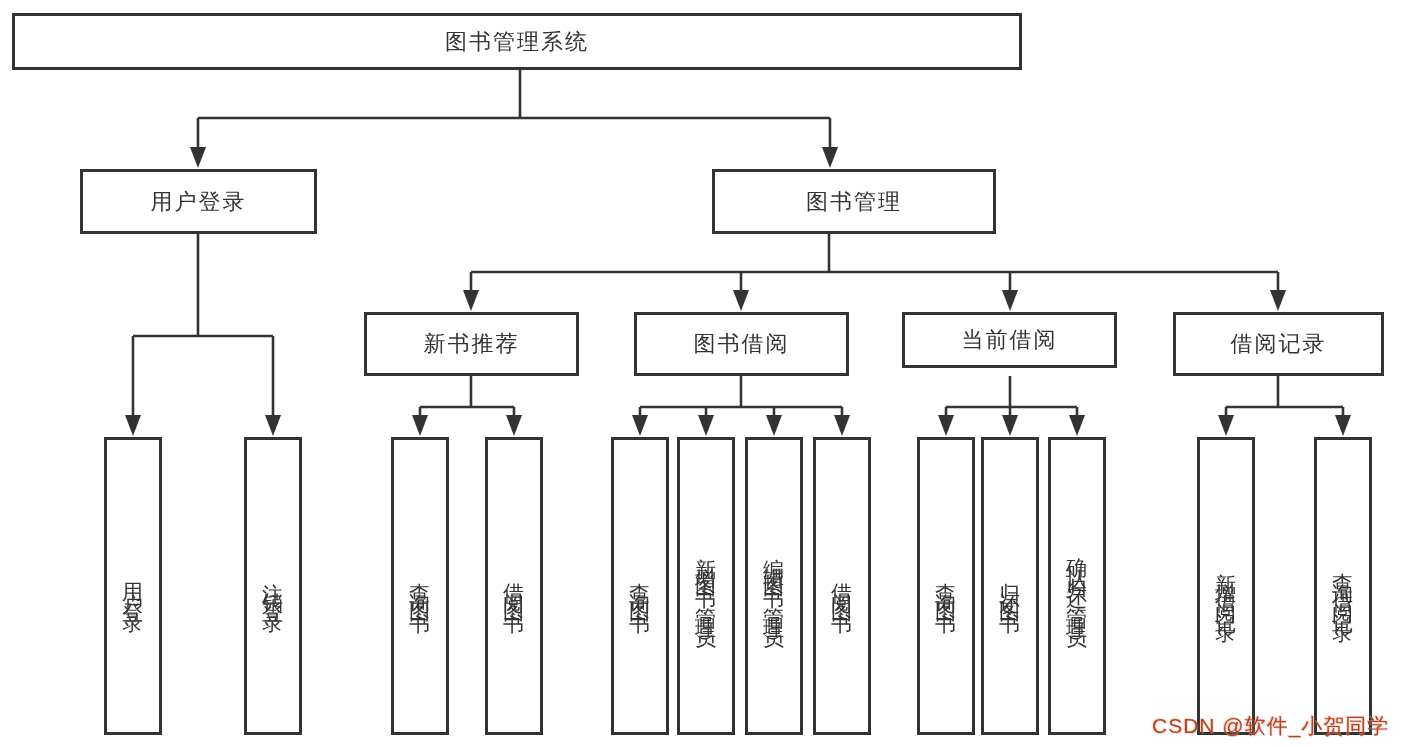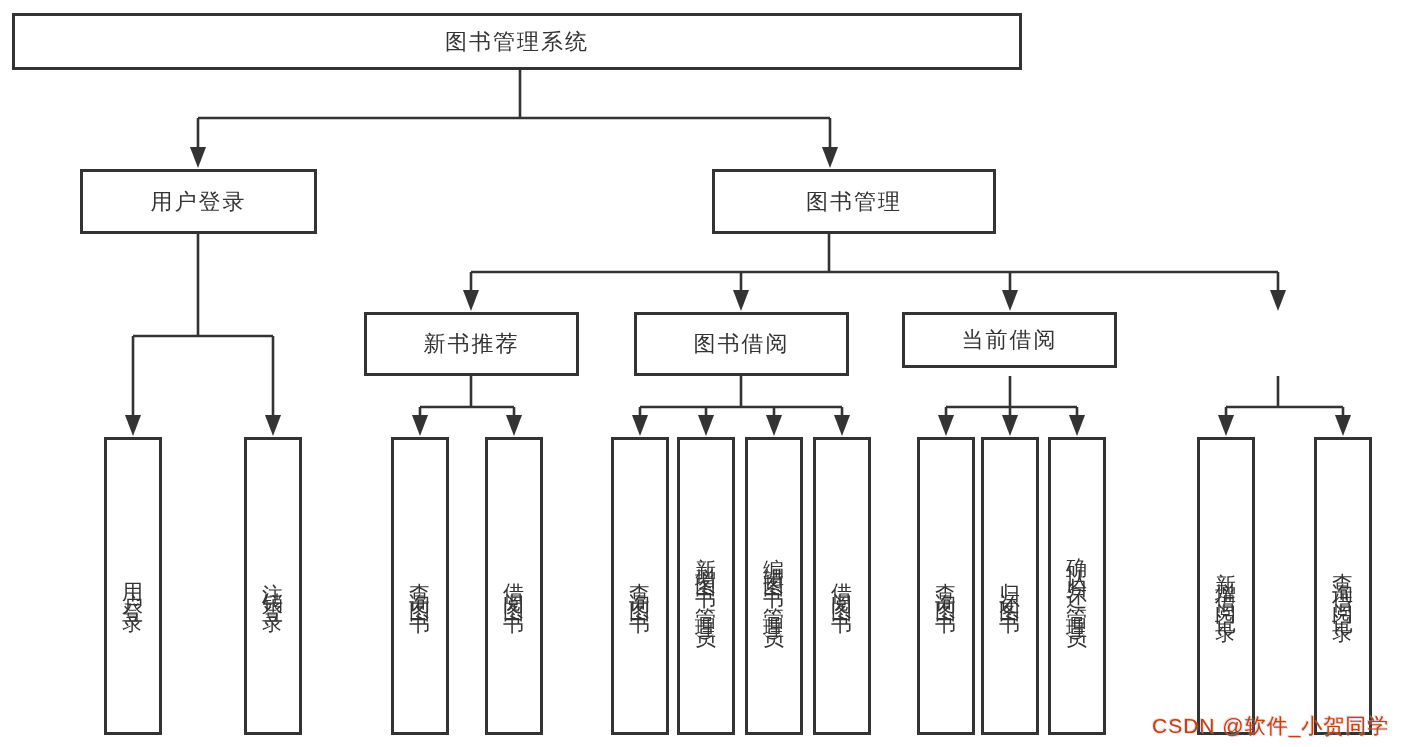--- a/index.html
+++ b/index.html
@@ -71,20 +71,21 @@
   </svg>
 
   <div class="box h" style="left:12px;top:13px;width:1010px;height:57px">图书管理系统</div>
 
   <div class="box h" style="left:80px;top:169px;width:237px;height:65px">用户登录</div>
   <div class="box h" style="left:712px;top:169px;width:284px;height:65px">图书管理</div>
 
   <div class="box h" style="left:364px;top:312px;width:215px;height:64px">新书推荐</div>
   <div class="box h" style="left:634px;top:312px;width:215px;height:64px">图书借阅</div>
   <div class="box h" style="left:902px;top:312px;width:215px;height:56px">当前借阅</div>
+  <div class="box h" style="left:1173px;top:312px;width:211px;height:64px">借阅记录</div>
 
   <div class="box v" style="left:104px;top:437px;width:58px;height:298px">用户登录</div>
   <div class="box v" style="left:244px;top:437px;width:58px;height:298px">注销登录</div>
 
   <div class="box v" style="left:391px;top:437px;width:58px;height:298px">查询图书</div>
   <div class="box v" style="left:485px;top:437px;width:58px;height:298px">借阅图书</div>
 
   <div class="box v" style="left:611px;top:437px;width:58px;height:298px">查询图书</div>
   <div class="box v" style="left:677px;top:437px;width:58px;height:298px">新增图书（管理员）</div>
   <div class="box v" style="left:745px;top:437px;width:58px;height:298px">编辑图书（管理员）</div>

